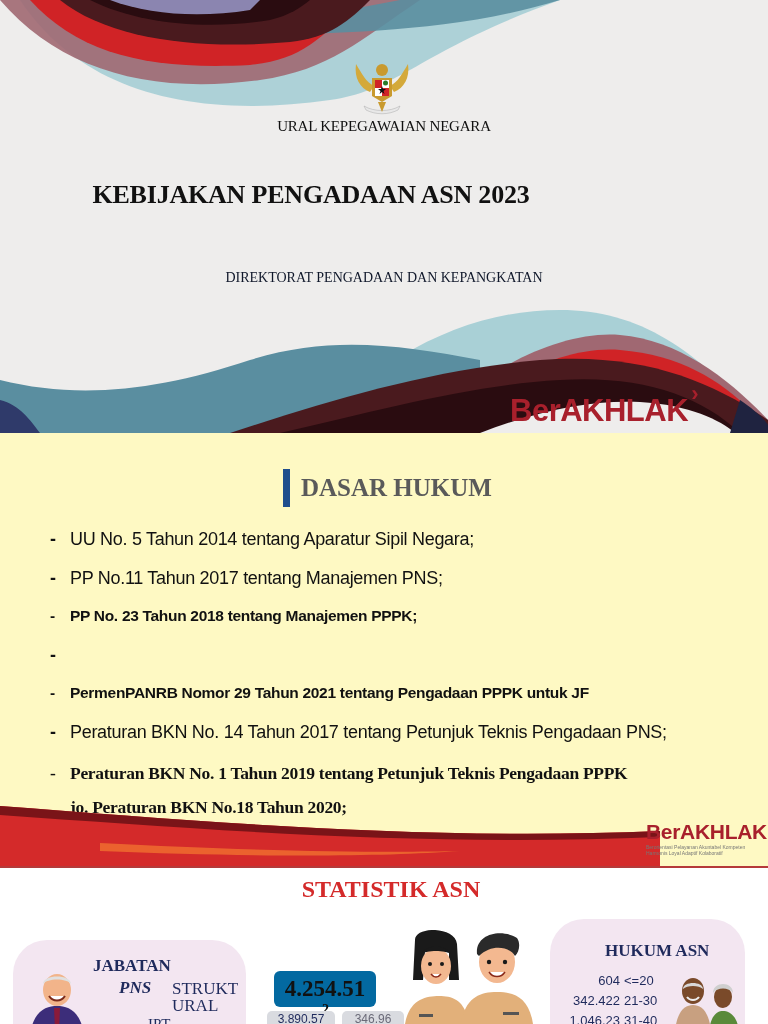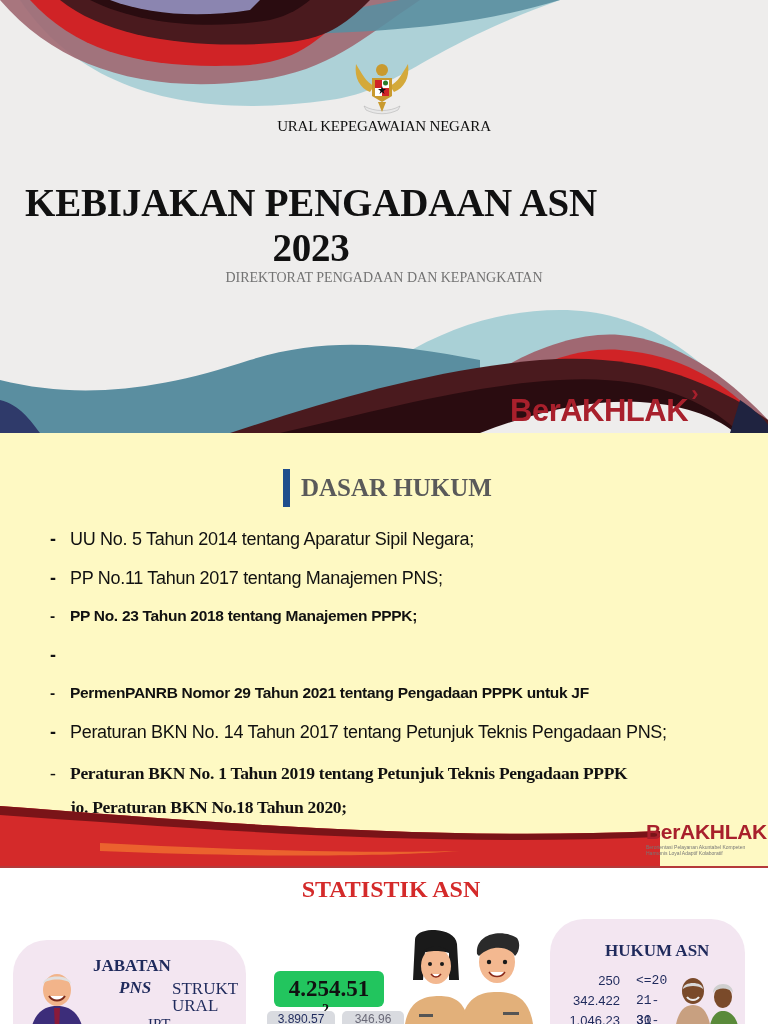--- a/index.html
+++ b/index.html
@@ -6,23 +6,23 @@
     html, body { width: 768px; height: 1024px; overflow: hidden; background: #ffffff; }
     body { position: relative; font-family: "Liberation Sans", sans-serif; }
 
     
     .slide1 { position: absolute; left: 0; top: 0; width: 768px; height: 433px; background: #eeedec; overflow: hidden; }
     .slide1 svg.waves { position: absolute; left: 0; top: 0; }
     .emblem { position: absolute; left: 352px; top: 56px; width: 60px; height: 62px; }
     .org-name { position: absolute; left: 0; width: 768px; top: 118px; text-align: center;
       font-family: "Liberation Serif", serif; font-size: 15px; color: #111; letter-spacing: -0.2px; }
     .main-title { position: absolute; left: 0; width: 622px; top: 180px; text-align: center;
-      font-family: "Liberation Serif", serif; font-weight: bold; font-size: 39px; color: #111; letter-spacing: -0.2px; }
+      font-family: "Liberation Serif", serif; font-weight: bold; font-size: 26px; color: #111; letter-spacing: -0.2px; }
     .directorate { position: absolute; left: 0; width: 768px; top: 270px; text-align: center;
-      font-family: "Liberation Serif", serif; font-size: 14px; color: #737373; }
+      font-family: "Liberation Serif", serif; font-size: 14px; color: #0f172a; }
     .berakhlak-1 { position: absolute; left: 510px; top: 393px; font-family: "Liberation Sans", sans-serif;
       font-weight: bold; font-size: 31px; color: #a8202c; letter-spacing: -0.5px; }
     .berakhlak-1 .chev { position: absolute; right: -10px; top: -12px; font-size: 22px; color: #a8202c; font-weight: bold; }
 
     
     .slide2 { position: absolute; left: 0; top: 433px; width: 768px; height: 433px; background: #fef9c3; overflow: hidden; }
     .section-head { position: absolute; left: 283px; top: 36px; height: 38px; display: flex; align-items: center; }
     .section-bar { width: 7px; height: 38px; background: #1f4e8c; margin-right: 11px; }
     .section-title { font-family: "Liberation Serif", serif; font-weight: bold; font-size: 25px; color: #5a5a5a; }
     .law-list { position: absolute; left: 50px; top: 92px; width: 710px; list-style: none; }
@@ -45,22 +45,22 @@
     .card-usia { left: 550px; top: 53px; width: 195px; height: 140px; }
     .card-title { position: absolute; font-family: "Liberation Serif", serif; font-weight: bold; color: #1f2a5c; }
     .jab-title { left: 80px; top: 16px; font-size: 17px; }
     .jab-pns { left: 106px; top: 38px; font-size: 17px; font-style: italic; }
     .jab-struk { position: absolute; left: 159px; top: 40px; width: 60px; font-family: "Liberation Serif", serif; font-size: 17px; color: #1f2a5c; line-height: 17px; text-align: left; }
     .jab-ipt { position: absolute; left: 135px; top: 76px; font-family: "Liberation Serif", serif; font-size: 15px; color: #1f2a5c; }
     .usia-title { left: 55px; top: 22px; font-size: 17px; }
     .usia-rows { position: absolute; left: 10px; top: 52px; font-size: 13px; color: #1f2a5c; }
     .usia-row { display: flex; height: 20px; line-height: 20px; }
     .usia-row .n { width: 60px; text-align: right; font-family: "Liberation Sans", sans-serif; }
-    .usia-row .r { width: 50px; padding-left: 16px; font-family: Liberation Mono, monospace; }
-    .total-box { position: absolute; left: 274px; top: 105px; width: 110px; height: 36px; background: #22c55e; border-radius: 6px;
+    .usia-row .r { width: 50px; padding-left: 4px; font-family: Liberation Sans, sans-serif; }
+    .total-box { position: absolute; left: 274px; top: 105px; width: 102px; height: 36px; background: #0369a1; border-radius: 6px;
       text-align: center; font-family: "Liberation Serif", serif; font-weight: bold; font-size: 23px; line-height: 36px; color: #111; }
     .total-q { position: absolute; left: 322px; top: 136px; font-family: "Liberation Serif", serif; font-weight: bold; font-size: 14px; color: #111; }
     .sub-box { position: absolute; top: 145px; height: 24px; background: #d9dbe0; border-radius: 5px; font-size: 12px; color: #1f2a5c; text-align: center; line-height: 16px; }
     .sub-box.a { left: 267px; width: 68px; }
     .sub-box.b { left: 342px; width: 62px; color: #6a6a78; }
     .figure { position: absolute; }
   </style>
 </head>
 <body>
 
@@ -199,21 +199,21 @@
       <circle cx="100" cy="32" r="2.2" fill="#1a1a1a"></circle>
     <path d="M84,42 C88,48 96,48 100,42" stroke="#8a2a1a" stroke-width="1.5" fill="#fff"></path>
     <rect x="14" y="84" width="14" height="3" fill="#555"></rect>
     <rect x="98" y="82" width="16" height="3" fill="#555"></rect>
   </svg>
 
   <div class="card card-usia">
     <div class="card-title usia-title">HUKUM ASN</div>
     <div class="usia-rows">
       <div class="usia-row">
-        <span class="n">250</span>
+        <span class="n">604</span>
         <span class="r">&lt;=20</span>
       </div>
       <div class="usia-row">
         <span class="n">342.422</span>
         <span class="r">21-30</span>
       </div>
       <div class="usia-row">
         <span class="n">1.046.23</span>
         <span class="r">31-40</span>
       </div>

